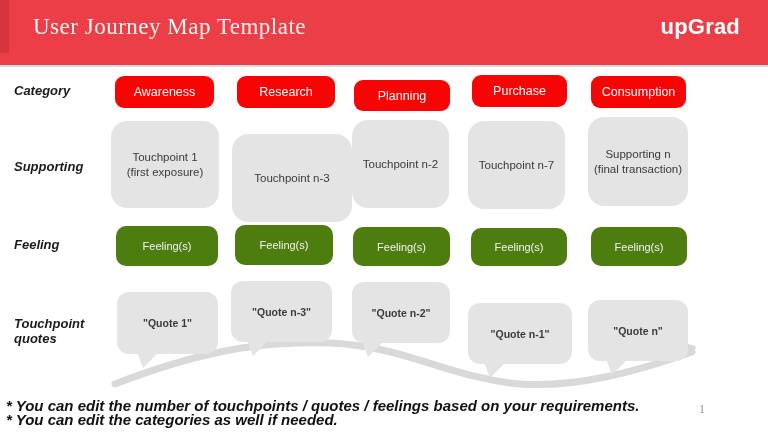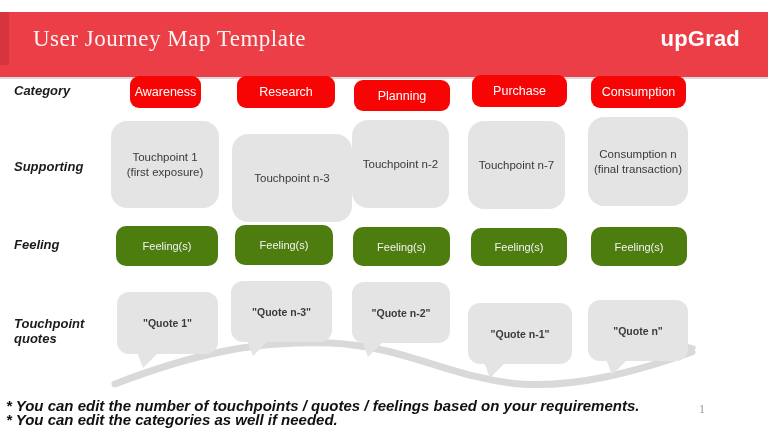--- a/index.html
+++ b/index.html
@@ -10,21 +10,21 @@
     position: relative;
     width: 768px;
     height: 433px;
     background: #ffffff;
     overflow: hidden;
   }
 
   
   .header-bar {
     position: absolute;
-    left: 0; top: 12px;
+    left: 0; top: 0;
     width: 768px; height: 67px;
     background: #EC3E47;
     border-bottom: 2px solid #dcdcdc;
     padding-left: 16px;
   }
   .header-accent {
     position: absolute;
     left: 0; top: 0;
     width: 9px; height: 53px;
     background: #D6343E;
@@ -158,41 +158,41 @@
   <svg class="wave-svg" viewBox="0 0 768 433" xmlns="http://www.w3.org/2000/svg">
     <path d="M 115 384 C 190 355, 255 340, 330 343 C 405 346, 450 378, 520 384 C 575 388, 635 372, 692 352" fill="none" stroke="#D9D9D9" stroke-width="7" stroke-linecap="round"></path>
     <rect x="687" y="345" width="8" height="8" fill="#D9D9D9" transform="rotate(15 691 349)"></rect>
   </svg>
 
   <div class="row-label" style="left:14px; top:84px;">Category</div>
   <div class="row-label" style="left:14px; top:160px;">Supporting</div>
   <div class="row-label" style="left:14px; top:238px;">Feeling</div>
   <div class="row-label" style="left:14px; top:317px; width:82px;">Touchpoint quotes</div>
 
-  <button class="category-btn" style="left:130px; top:76px; width:71px; height:32px;">Awareness</button>
+  <button class="category-btn" style="left:115px; top:76px; width:99px; height:32px;">Awareness</button>
   <button class="category-btn" style="left:237px; top:76px; width:98px; height:32px;">Research</button>
   <button class="category-btn" style="left:354px; top:80px; width:96px; height:31px;">Planning</button>
   <button class="category-btn" style="left:472px; top:75px; width:95px; height:32px;">Purchase</button>
   <button class="category-btn" style="left:591px; top:76px; width:95px; height:32px;">Consumption</button>
 
   <div class="touchpoint-box" style="left:111px; top:121px; width:108px; height:87px;">
     <span>Touchpoint 1</span>
     <span>(first exposure)</span>
   </div>
   <div class="touchpoint-box" style="left:232px; top:134px; width:120px; height:88px;">
     <span>Touchpoint n-3</span>
   </div>
   <div class="touchpoint-box" style="left:352px; top:120px; width:97px; height:88px;">
     <span>Touchpoint n-2</span>
   </div>
   <div class="touchpoint-box" style="left:468px; top:121px; width:97px; height:88px;">
     <span>Touchpoint n-7</span>
   </div>
   <div class="touchpoint-box" style="left:588px; top:117px; width:100px; height:89px;">
-    <span>Consumption n</span>
+    <span>Supporting n</span>
     <span>(final transaction)</span>
   </div>
 
   <div class="feeling-box" style="left:116px; top:226px; width:102px; height:40px;">Feeling(s)</div>
   <div class="feeling-box" style="left:235px; top:225px; width:98px;  height:40px;">Feeling(s)</div>
   <div class="feeling-box" style="left:353px; top:227px; width:97px;  height:39px;">Feeling(s)</div>
   <div class="feeling-box" style="left:471px; top:228px; width:96px;  height:38px;">Feeling(s)</div>
   <div class="feeling-box" style="left:591px; top:227px; width:96px;  height:39px;">Feeling(s)</div>
 
   <div class="quote-bubble" style="left:117px; top:292px; width:101px; height:62px;">

